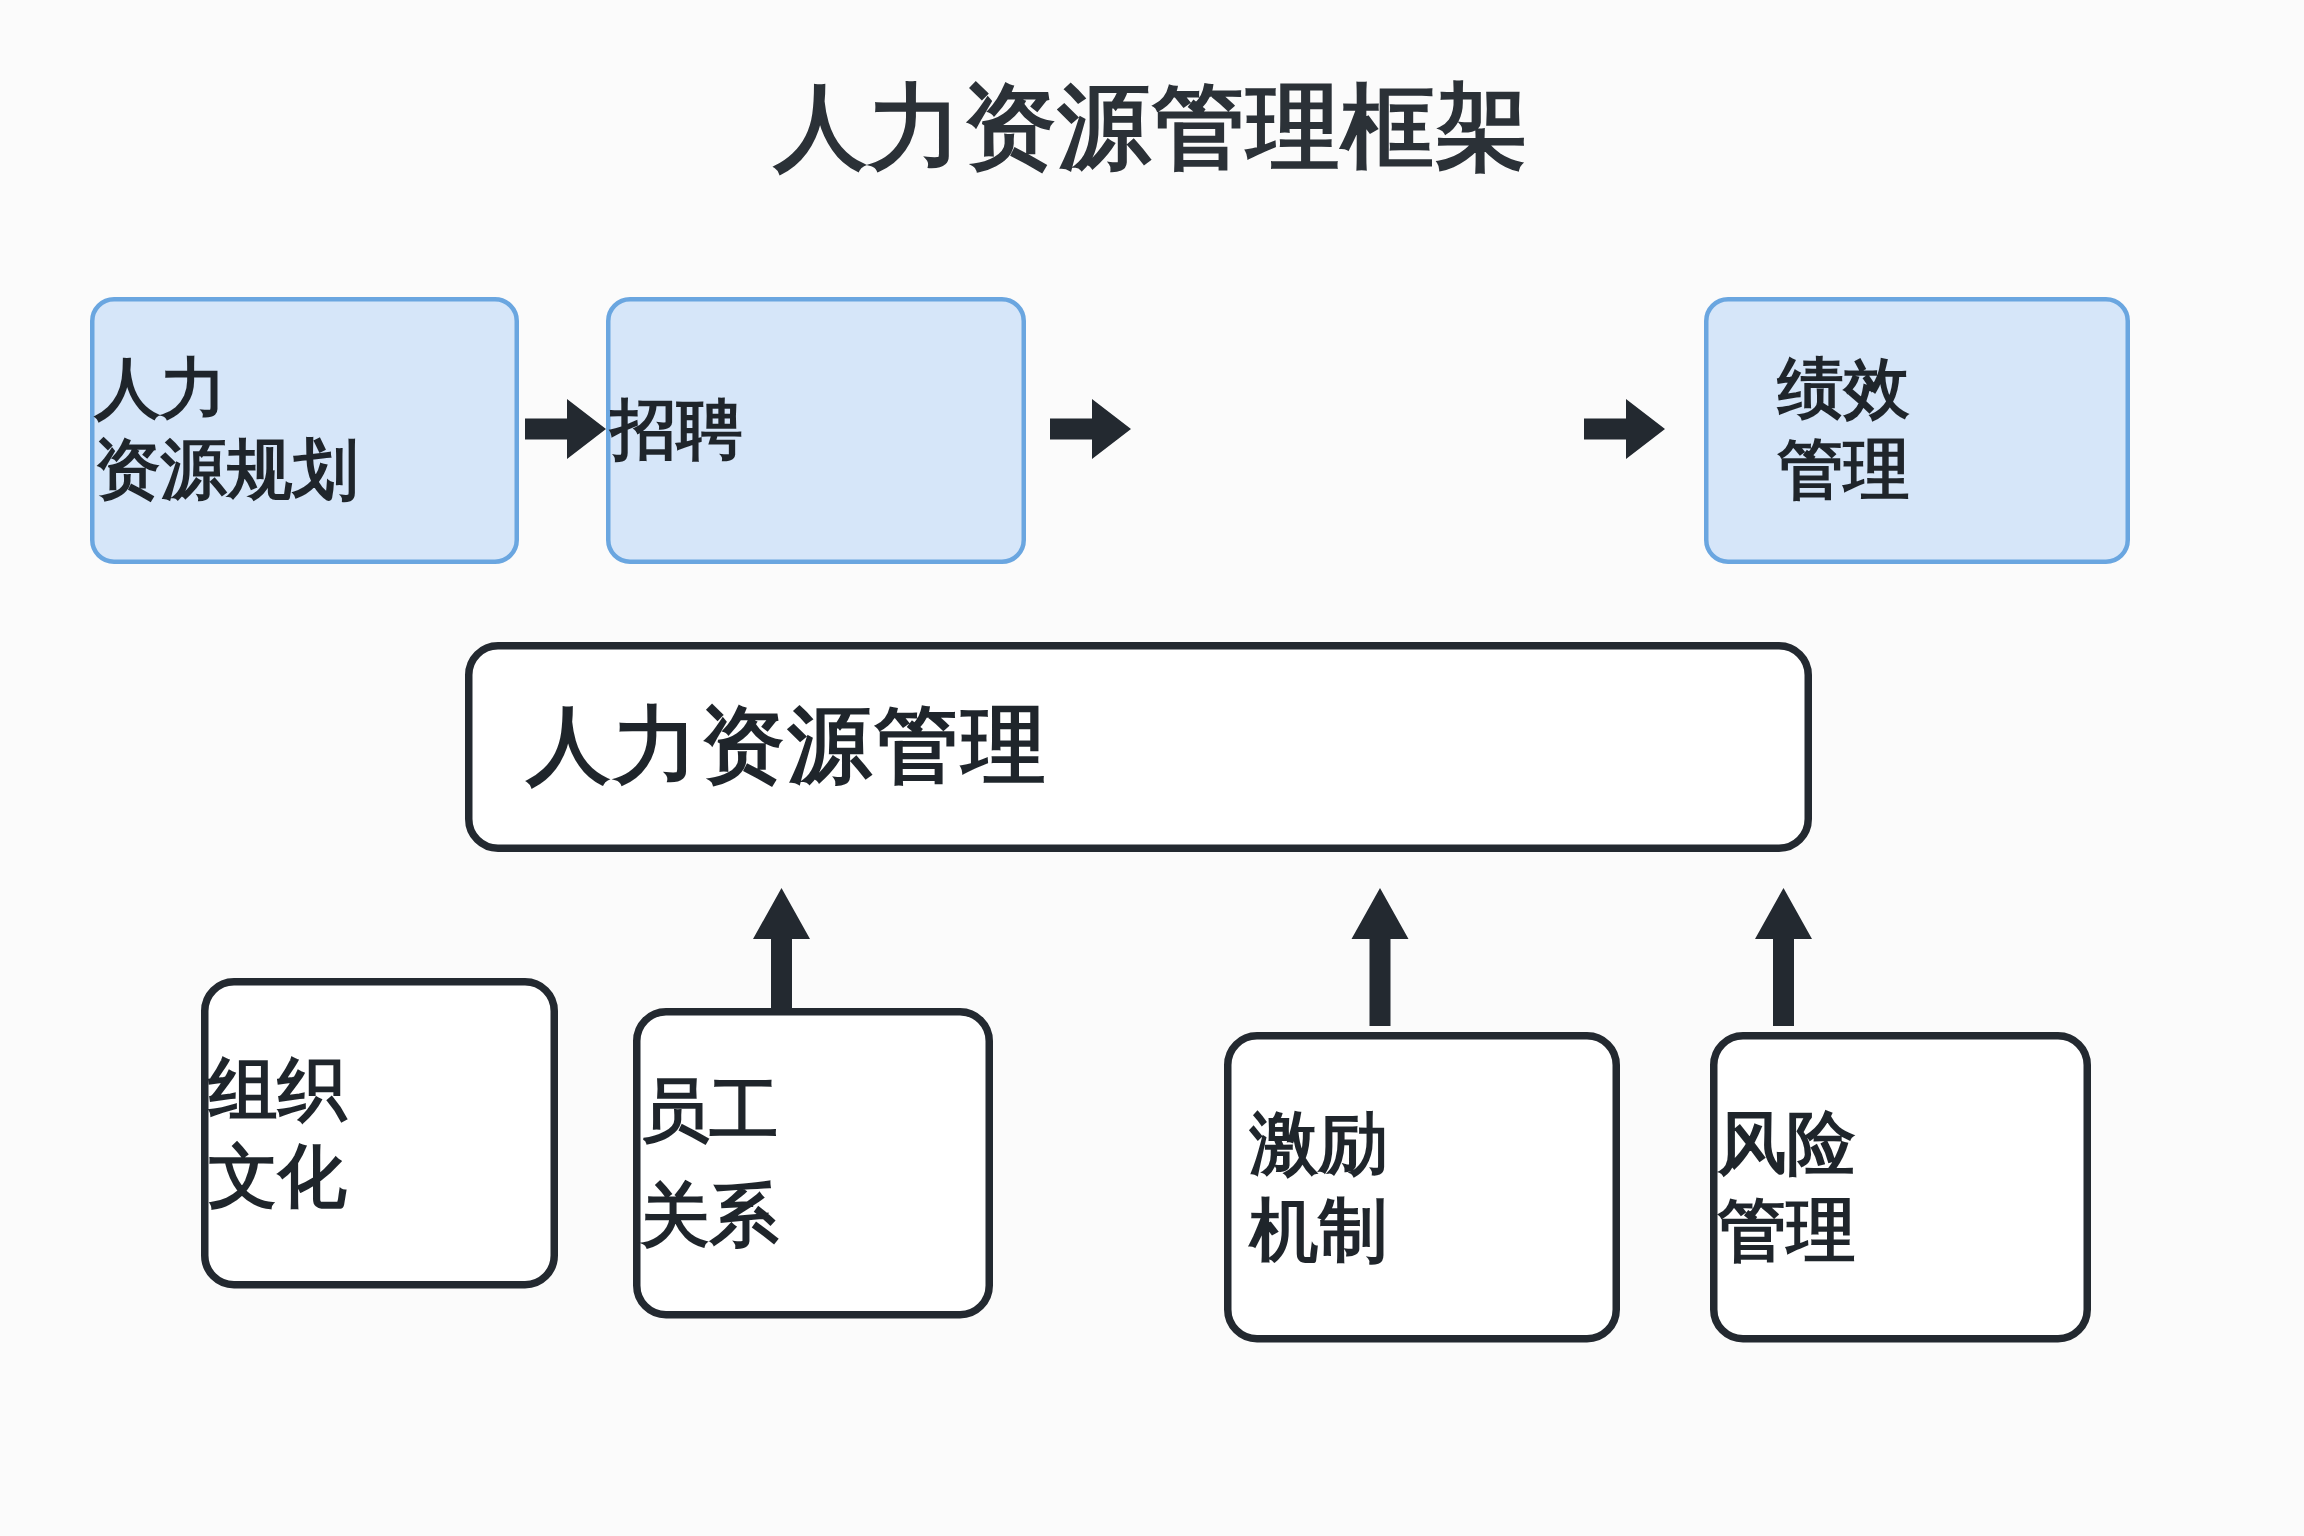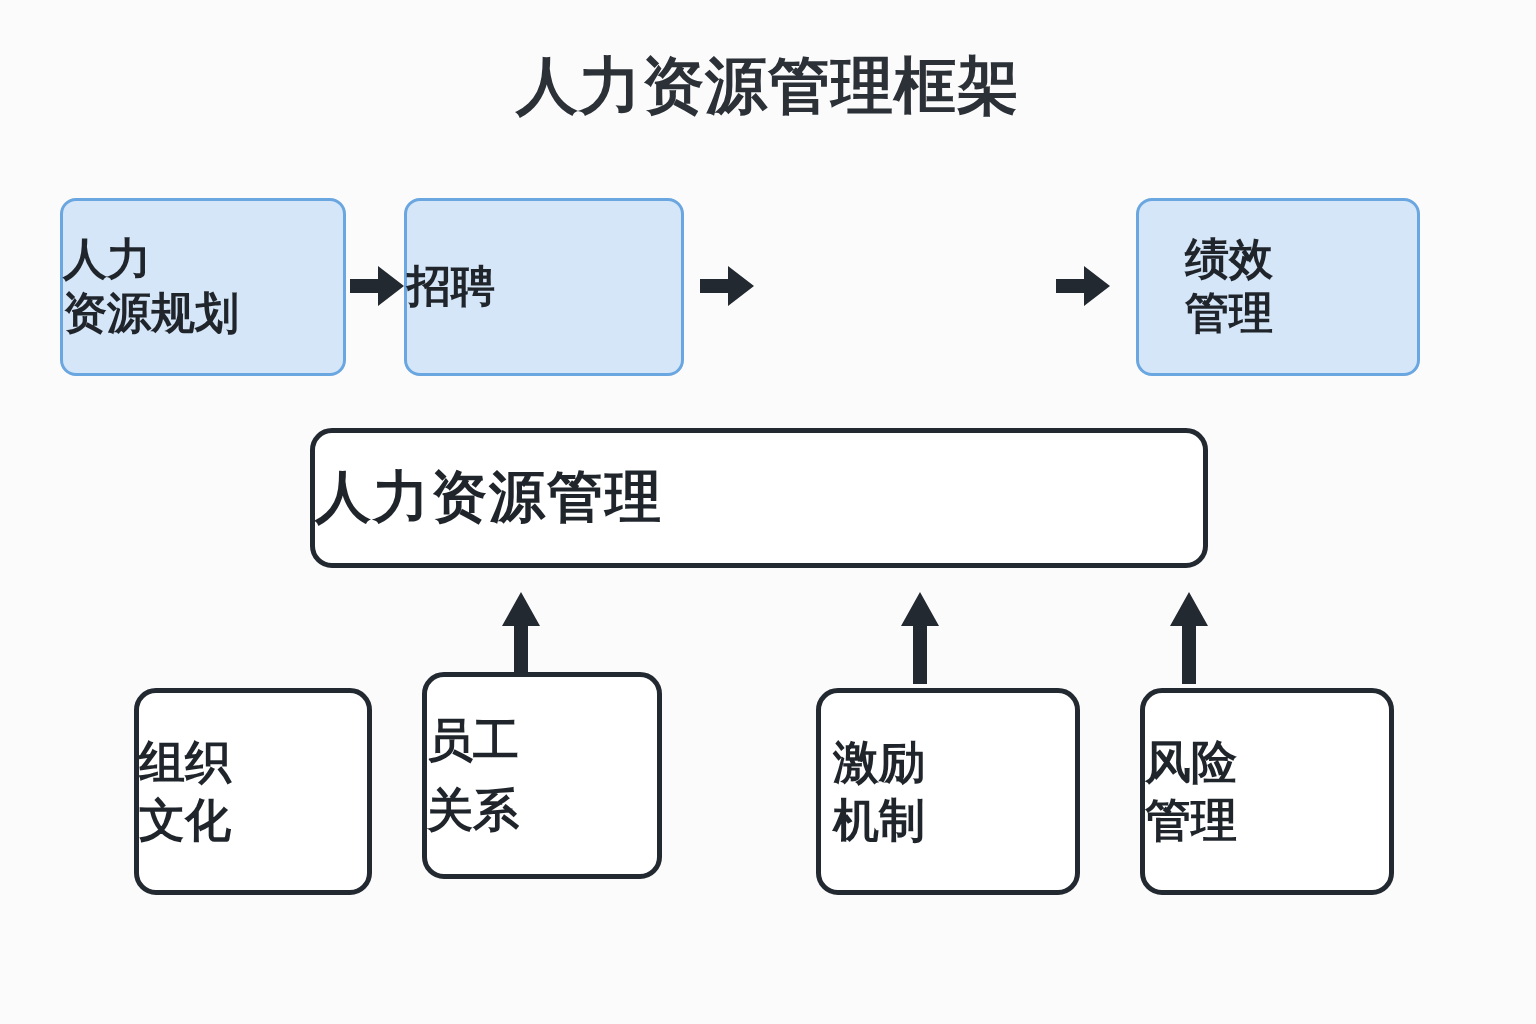--- a/index.html
+++ b/index.html
@@ -11,21 +11,20 @@
     height: 1024px;
     background: #fbfbfb;
     font-family: "Liberation Sans", "DejaVu Sans", sans-serif;
     overflow: hidden;
   }
 
   #canvas {
     position: relative;
     width: 1536px;
     height: 780px;
-    font-family: Liberation Serif, serif;
   }
 
   
   #diagram-title {
     position: absolute;
     left: 0;
     top: 52px;
     width: 1536px;
     text-align: center;
     font-size: 62px;
@@ -64,20 +63,21 @@
 
   
   .node-center {
     background: #ffffff;
     border: 5px solid #232930;
     border-radius: 22px;
     color: #1f252b;
     font-size: 56px;
     font-weight: 700;
     letter-spacing: 2px;
+    padding-left: 36px;
   }
 
   
   .node-bottom {
     background: #ffffff;
     border: 5px solid #232930;
     border-radius: 22px;
     color: #1f252b;
     font-size: 46px;
     font-weight: 700;
@@ -147,21 +147,21 @@
       <path d="M23 2 L42 36 L30 36 L30 94 L16 94 L16 36 L4 36 Z" fill="#232930"></path>
     </svg>
   </div>
 
   <div class="arrow-v" style="left:1166px; top:590px; width:46px; height:96px;">
     <svg width="46" height="96" viewBox="0 0 46 96">
       <path d="M23 2 L42 36 L30 36 L30 94 L16 94 L16 36 L4 36 Z" fill="#232930"></path>
     </svg>
   </div>
 
-  <div class="node node-bottom" style="left:134px; top:688px; width:238px; height:207px;">
+  <div class="node node-bottom" style="left:134px; top:652px; width:238px; height:207px;">
     <span class="line">组织</span>
     <span class="line">文化</span>
   </div>
 
   <div class="node node-bottom" style="left:422px; top:672px; width:240px; height:207px;gap:12px;">
     <span class="line">员工</span>
     <span class="line">关系</span>
   </div>
 
   <div class="node node-bottom" style="left:816px; top:688px; width:264px; height:207px;padding-left:12px;">

